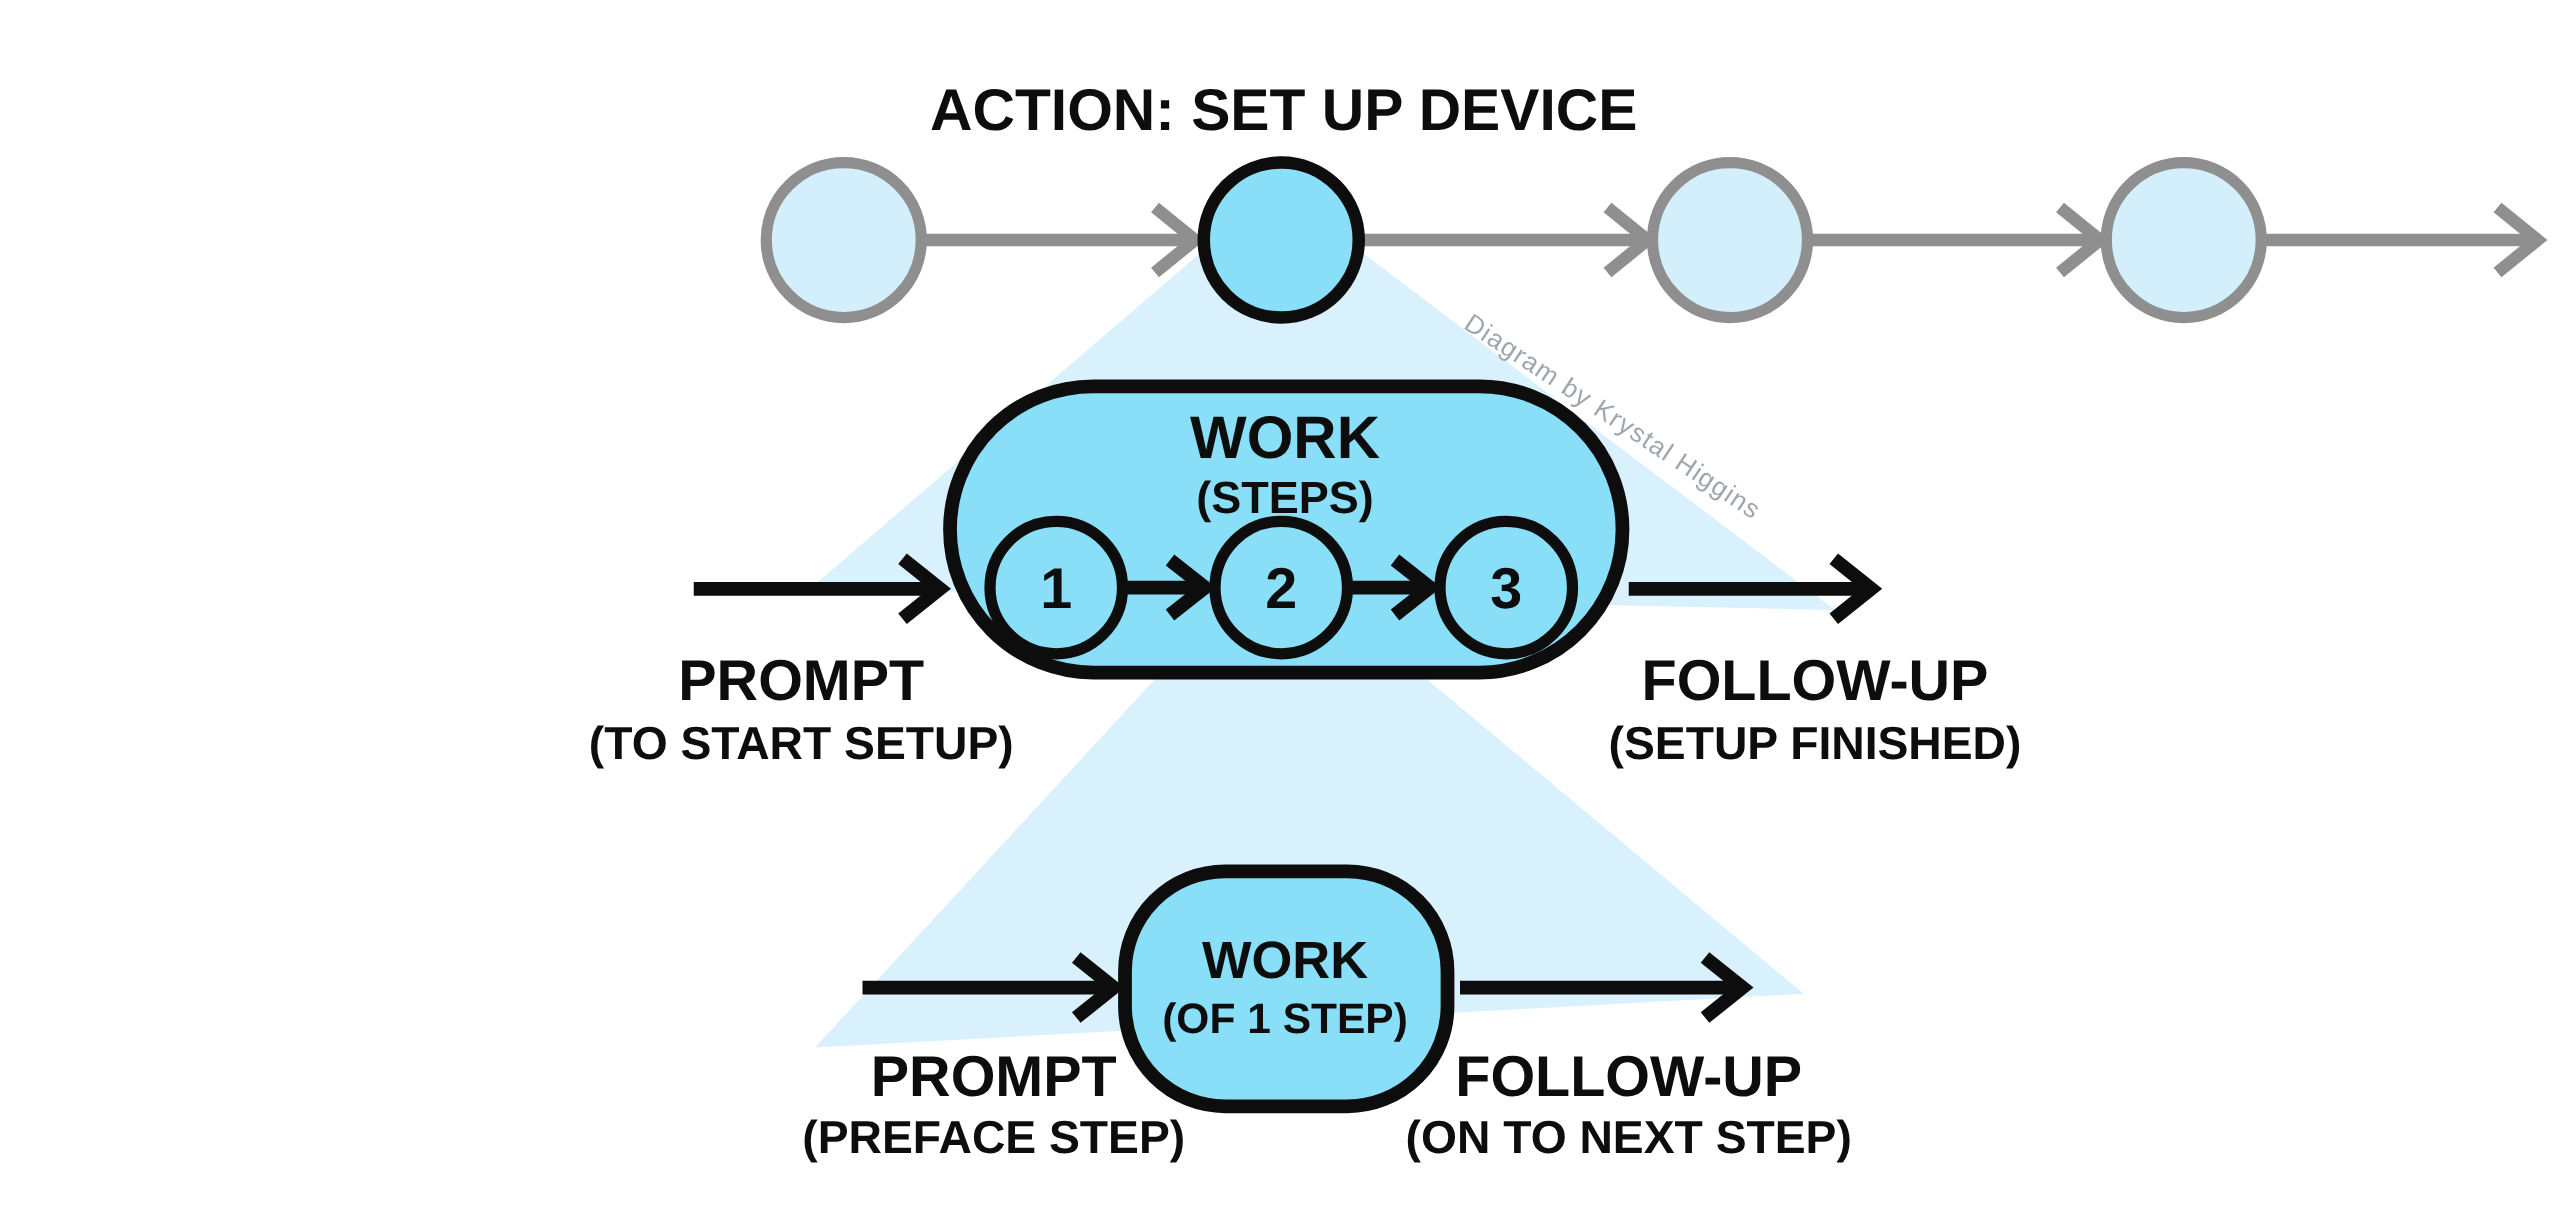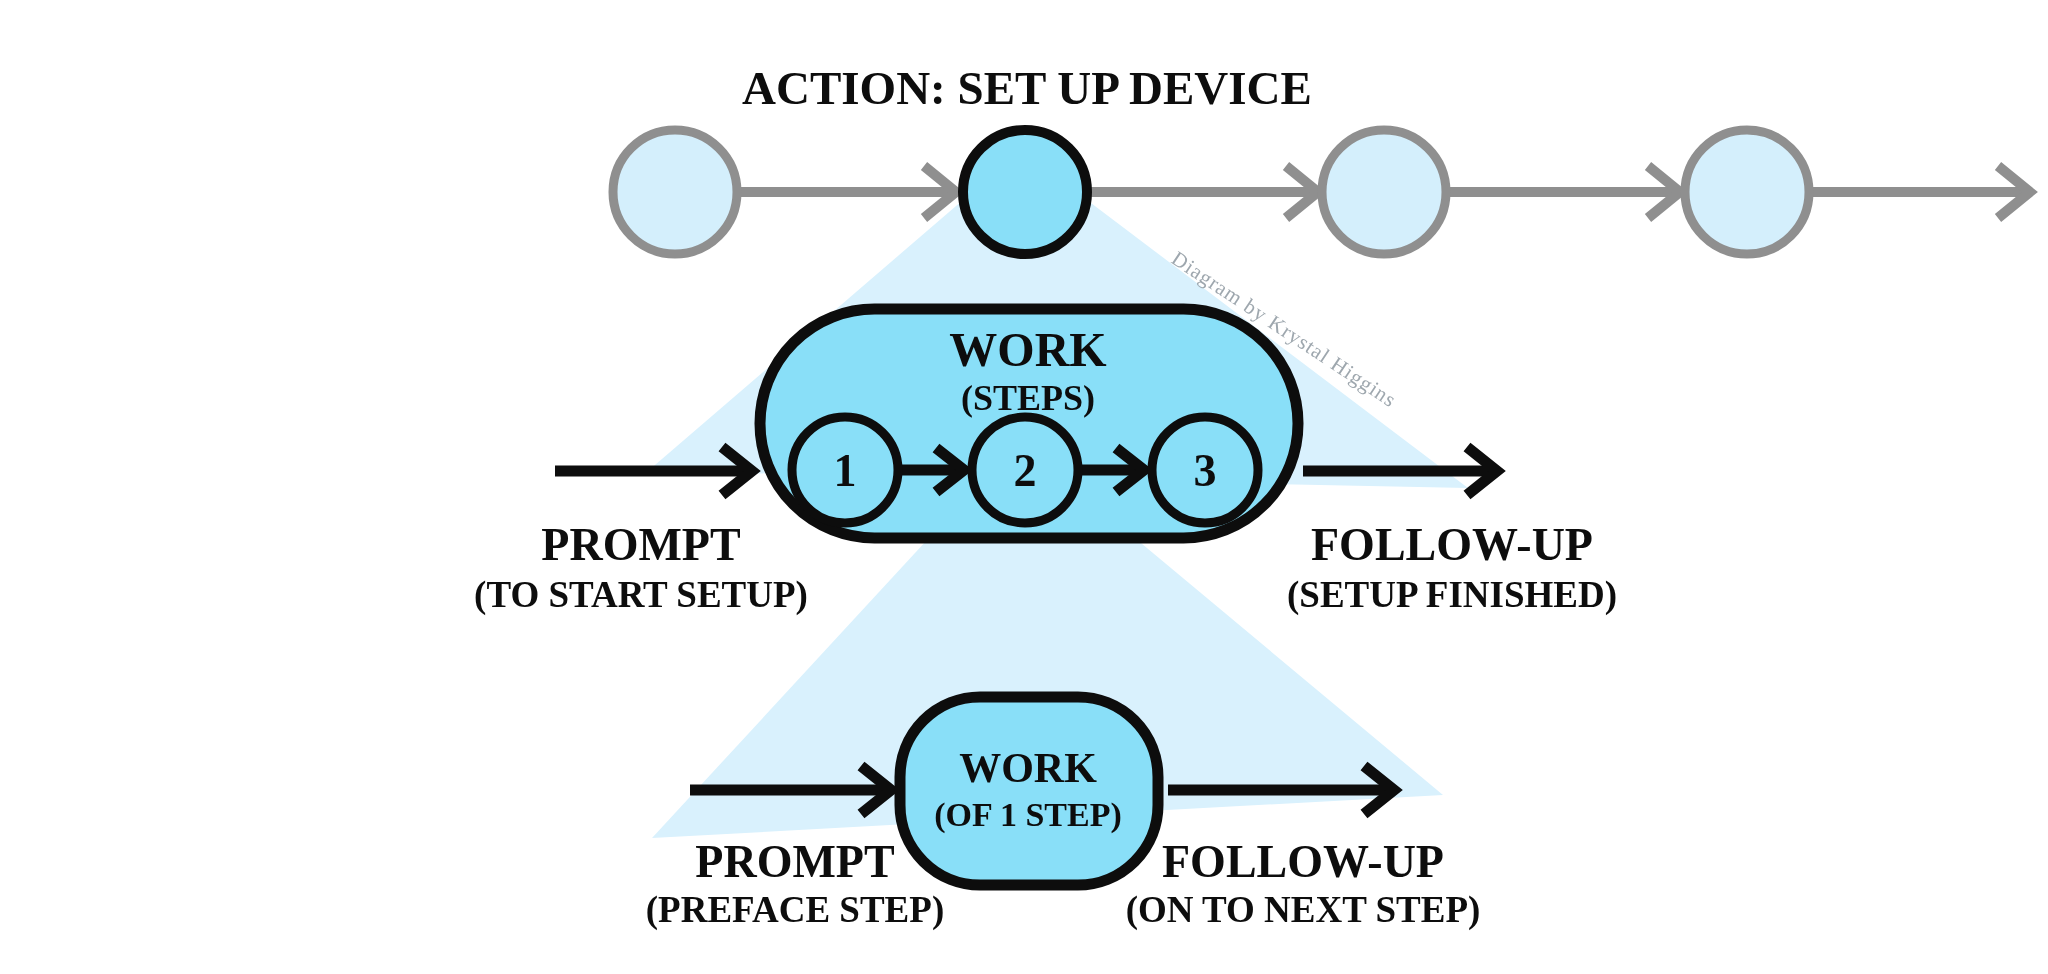--- a/index.html
+++ b/index.html
@@ -6,21 +6,21 @@
     margin: 0;
     padding: 0;
     background: #ffffff;
   }
   .stage {
     position: relative;
     width: 2048px;
     height: 974px;
     background: #ffffff;
     overflow: hidden;
-    font-family: Liberation Serif, serif;
+    font-family: Liberation Sans, sans-serif;
   }
   svg { display: block; }
 
   
   .ln-gray   { stroke: #8f8f8f; stroke-width: 10; fill: none; stroke-linecap: butt; }
   .chv-gray  { stroke: #8f8f8f; stroke-width: 10; fill: none; stroke-linejoin: miter; stroke-linecap: butt; }
   .ln-blk    { stroke: #0d0d0d; stroke-width: 11; fill: none; stroke-linecap: butt; }
   .chv-blk   { stroke: #0d0d0d; stroke-width: 11; fill: none; stroke-linejoin: miter; stroke-linecap: butt; }
   .node-gray { stroke: #8f8f8f; stroke-width: 9; }
   .node-blk  { stroke: #0d0d0d; stroke-width: 10; }

